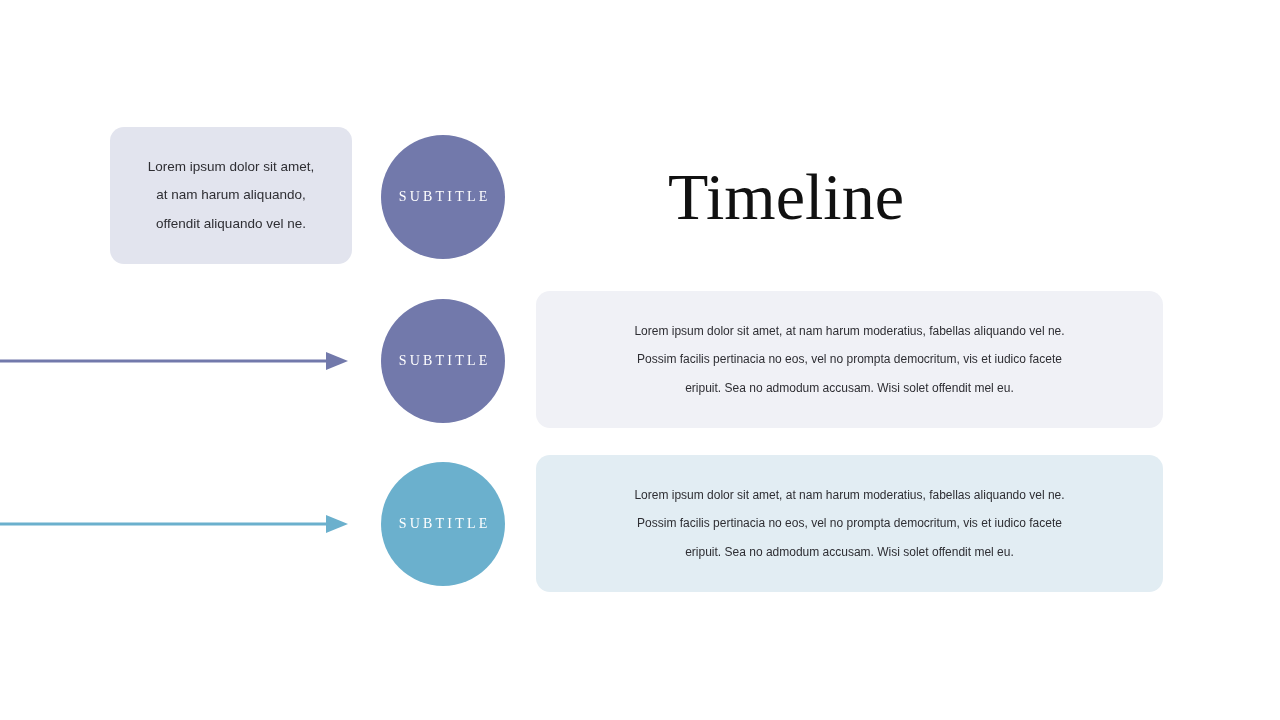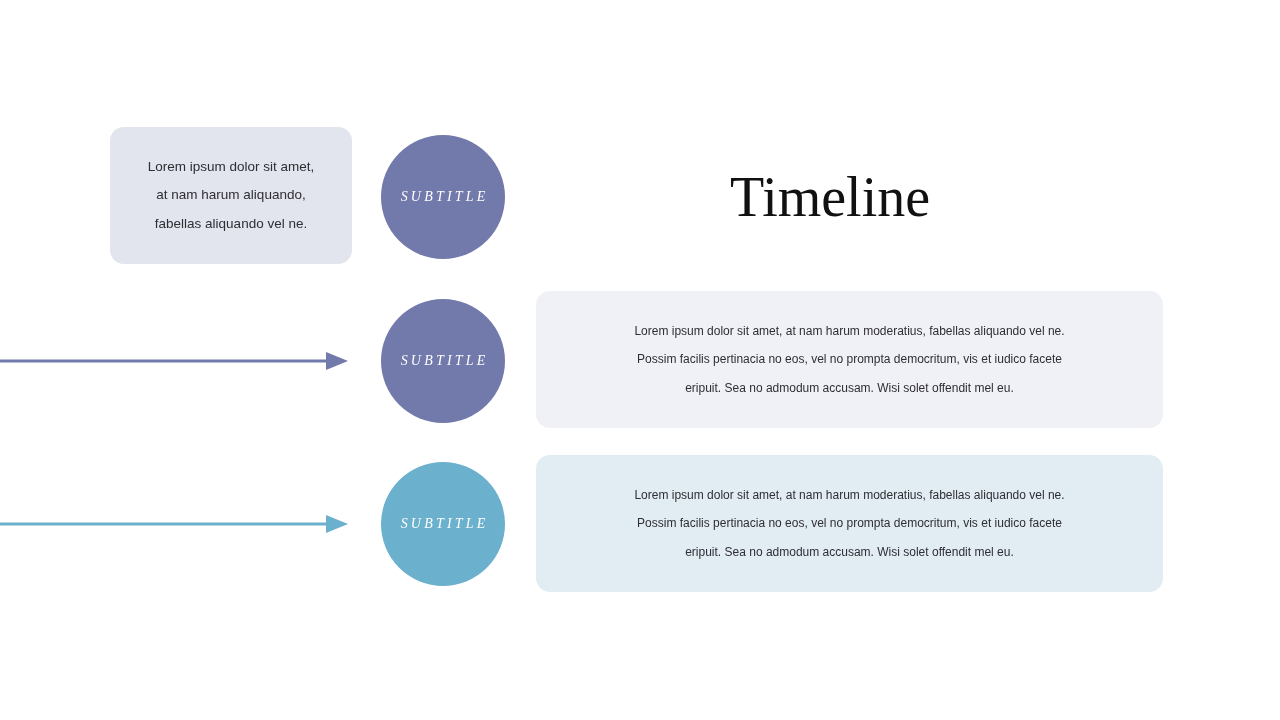--- a/index.html
+++ b/index.html
@@ -70,46 +70,45 @@
 
   
   .circle {
     position: absolute;
     width: 124px;
     height: 124px;
     border-radius: 50%;
     display: flex;
     align-items: center;
     justify-content: center;
-    font-style: italic;
   }
   .circle-label {
     font-family: "Liberation Serif", serif;
     font-size: 14px;
     letter-spacing: 3.2px;
     color: #ffffff;
     text-indent: 3.2px;
     white-space: nowrap;
   }
   .circle-purple { background: #7279ab; }
   .circle-teal   { background: #6bb0cd; }
 
   #circle-1 { left: 381px; top: 135px; }
   #circle-2 { left: 381px; top: 299px; }
   #circle-3 { left: 381px; top: 462px; }
 
   
   #slide-title {
     position: absolute;
-    left: 580px;
+    left: 536px;
     top: 152px;
     width: 500px;
     text-align: center;
     font-family: "Liberation Serif", serif;
-    font-size: 56px;
+    font-size: 66px;
     line-height: 90px;
     color: #111111;
     font-weight: normal;
     margin: 0;
   }
 
   
   .arrow {
     position: absolute;
     left: 0px;
@@ -121,21 +120,21 @@
 </style>
 </head>
 <body>
 
 <div id="slide">
 
   <div class="card" id="card-intro">
     <div class="card-text">
       <div>Lorem ipsum dolor sit amet,</div>
       <div>at nam harum aliquando,</div>
-      <div>fabellas aliquando vel ne.</div>
+      <div>offendit aliquando vel ne.</div>
     </div>
   </div>
 
   <div class="circle circle-purple" id="circle-1">
     <span class="circle-label">SUBTITLE</span>
   </div>
 
   <h1 id="slide-title">Timeline</h1>
 
   <svg class="arrow" id="arrow-1" viewBox="0 0 350 24">

